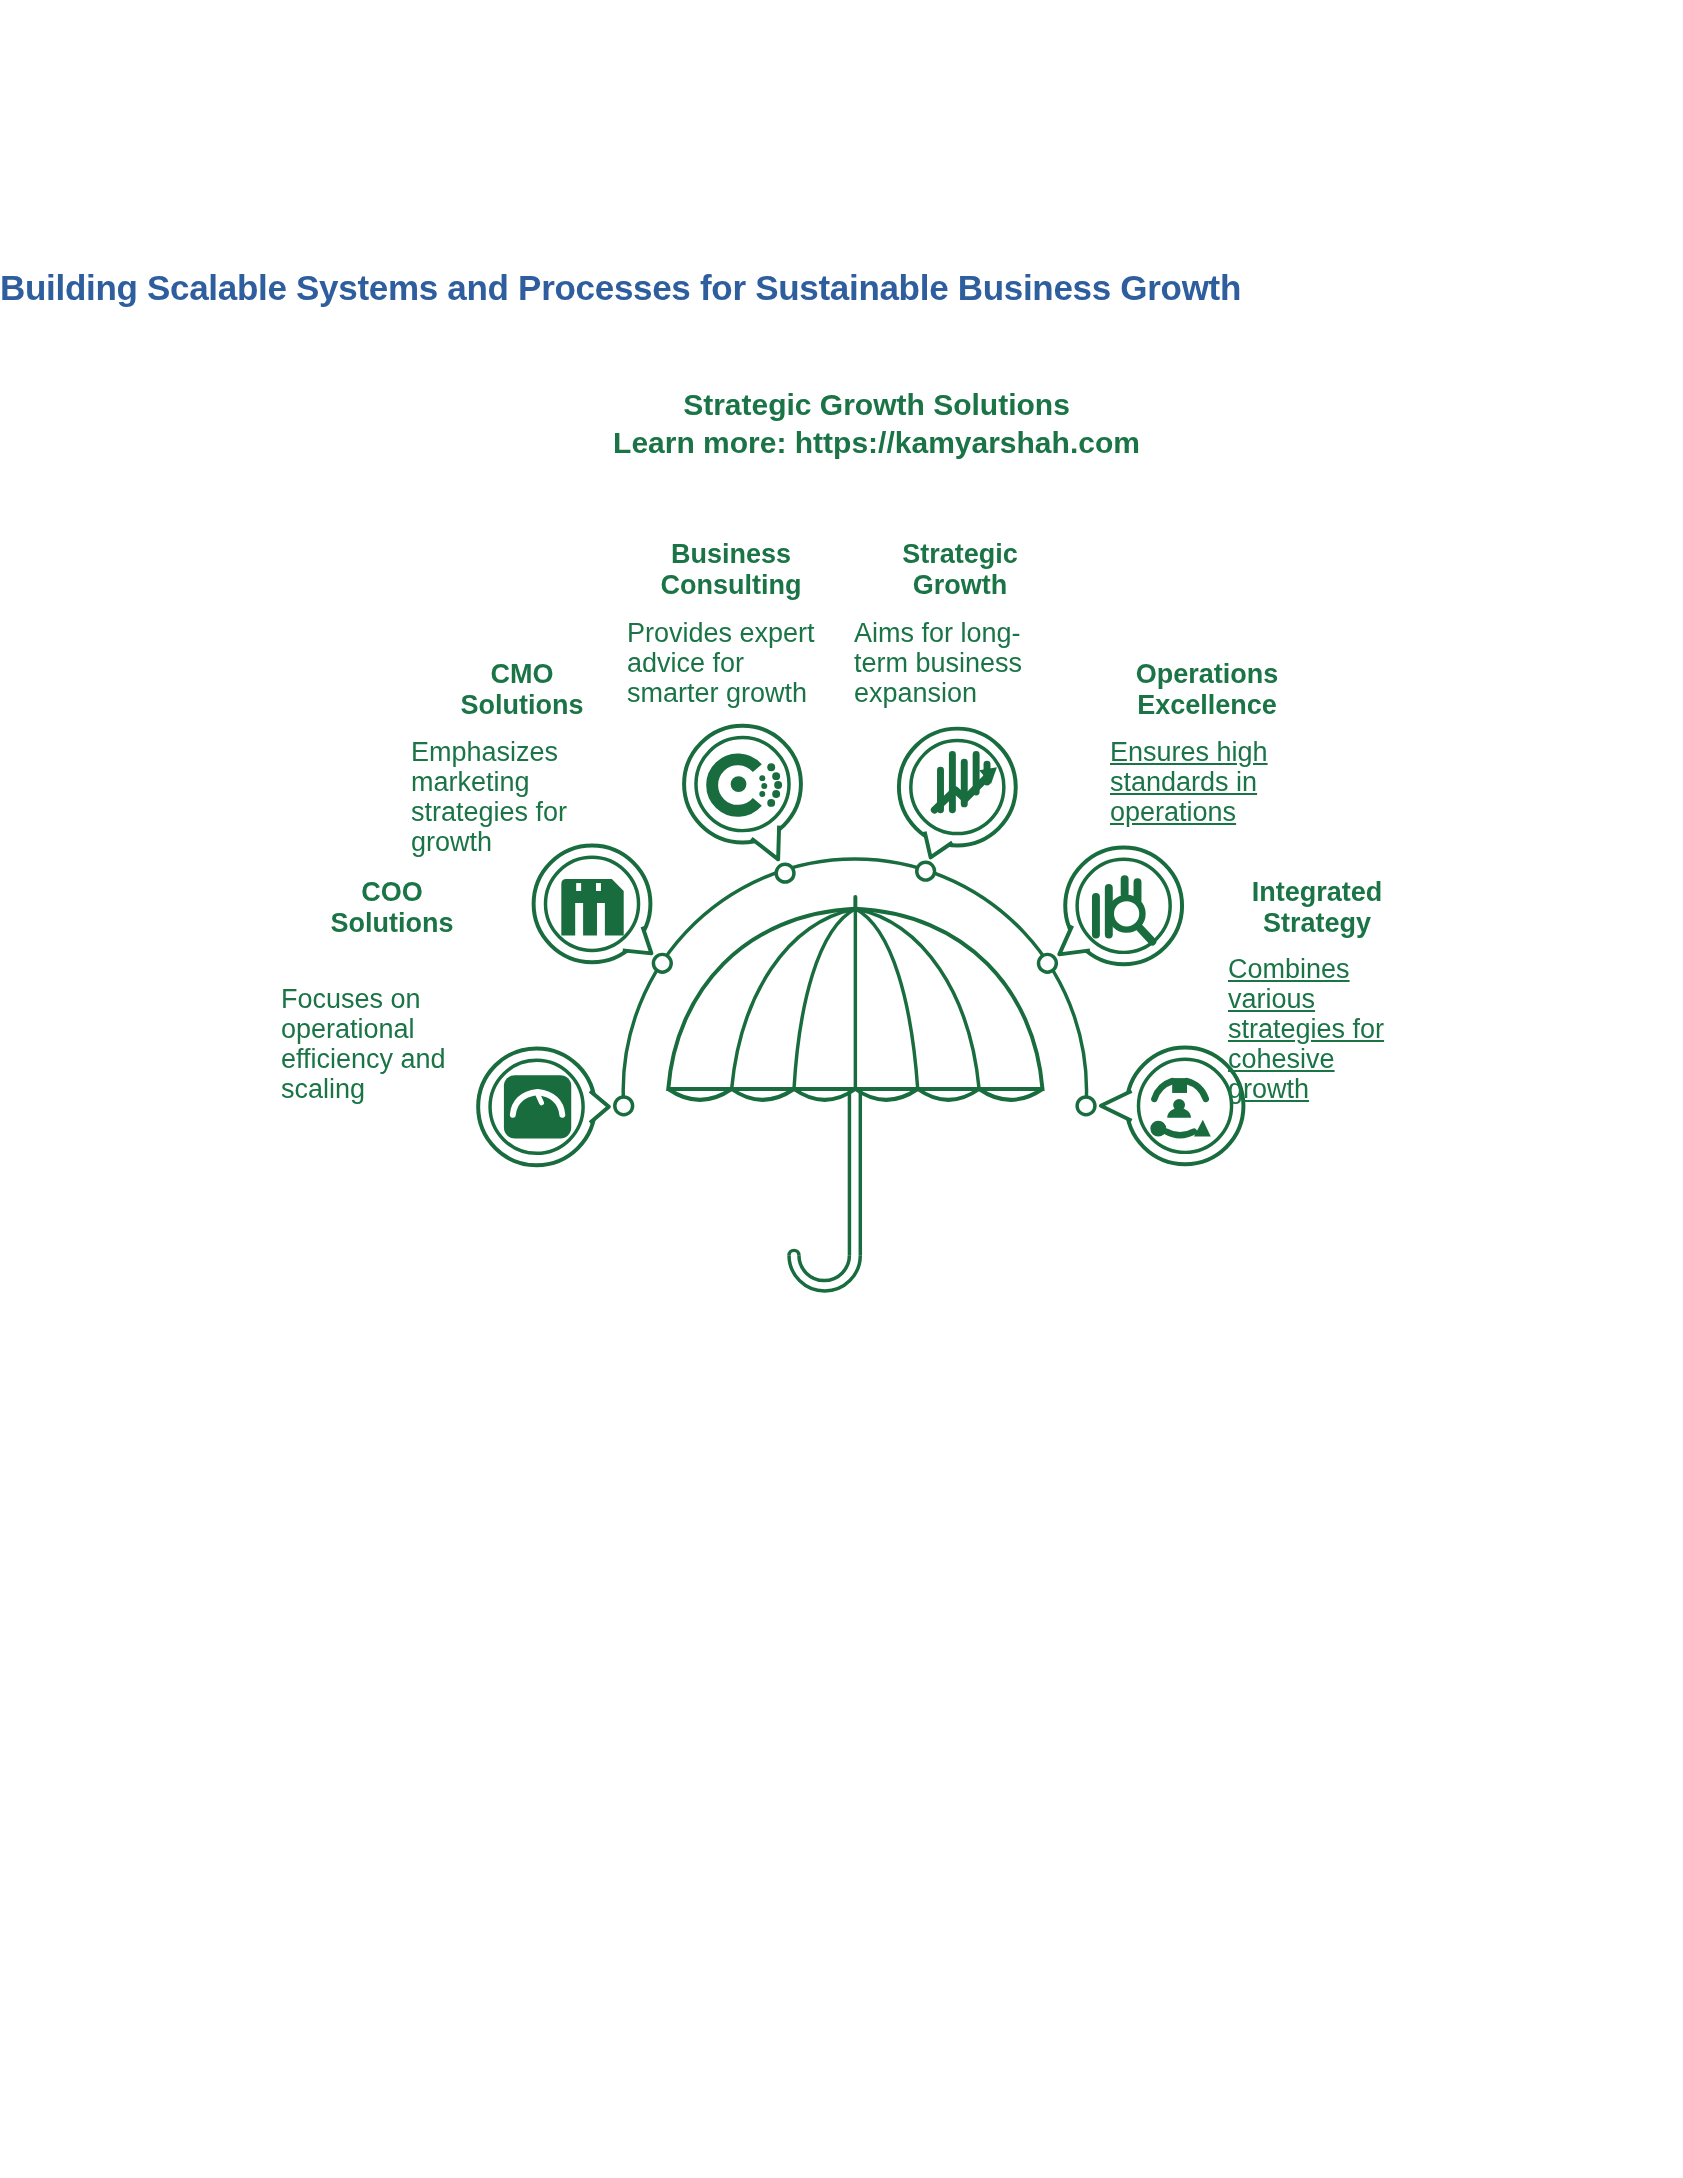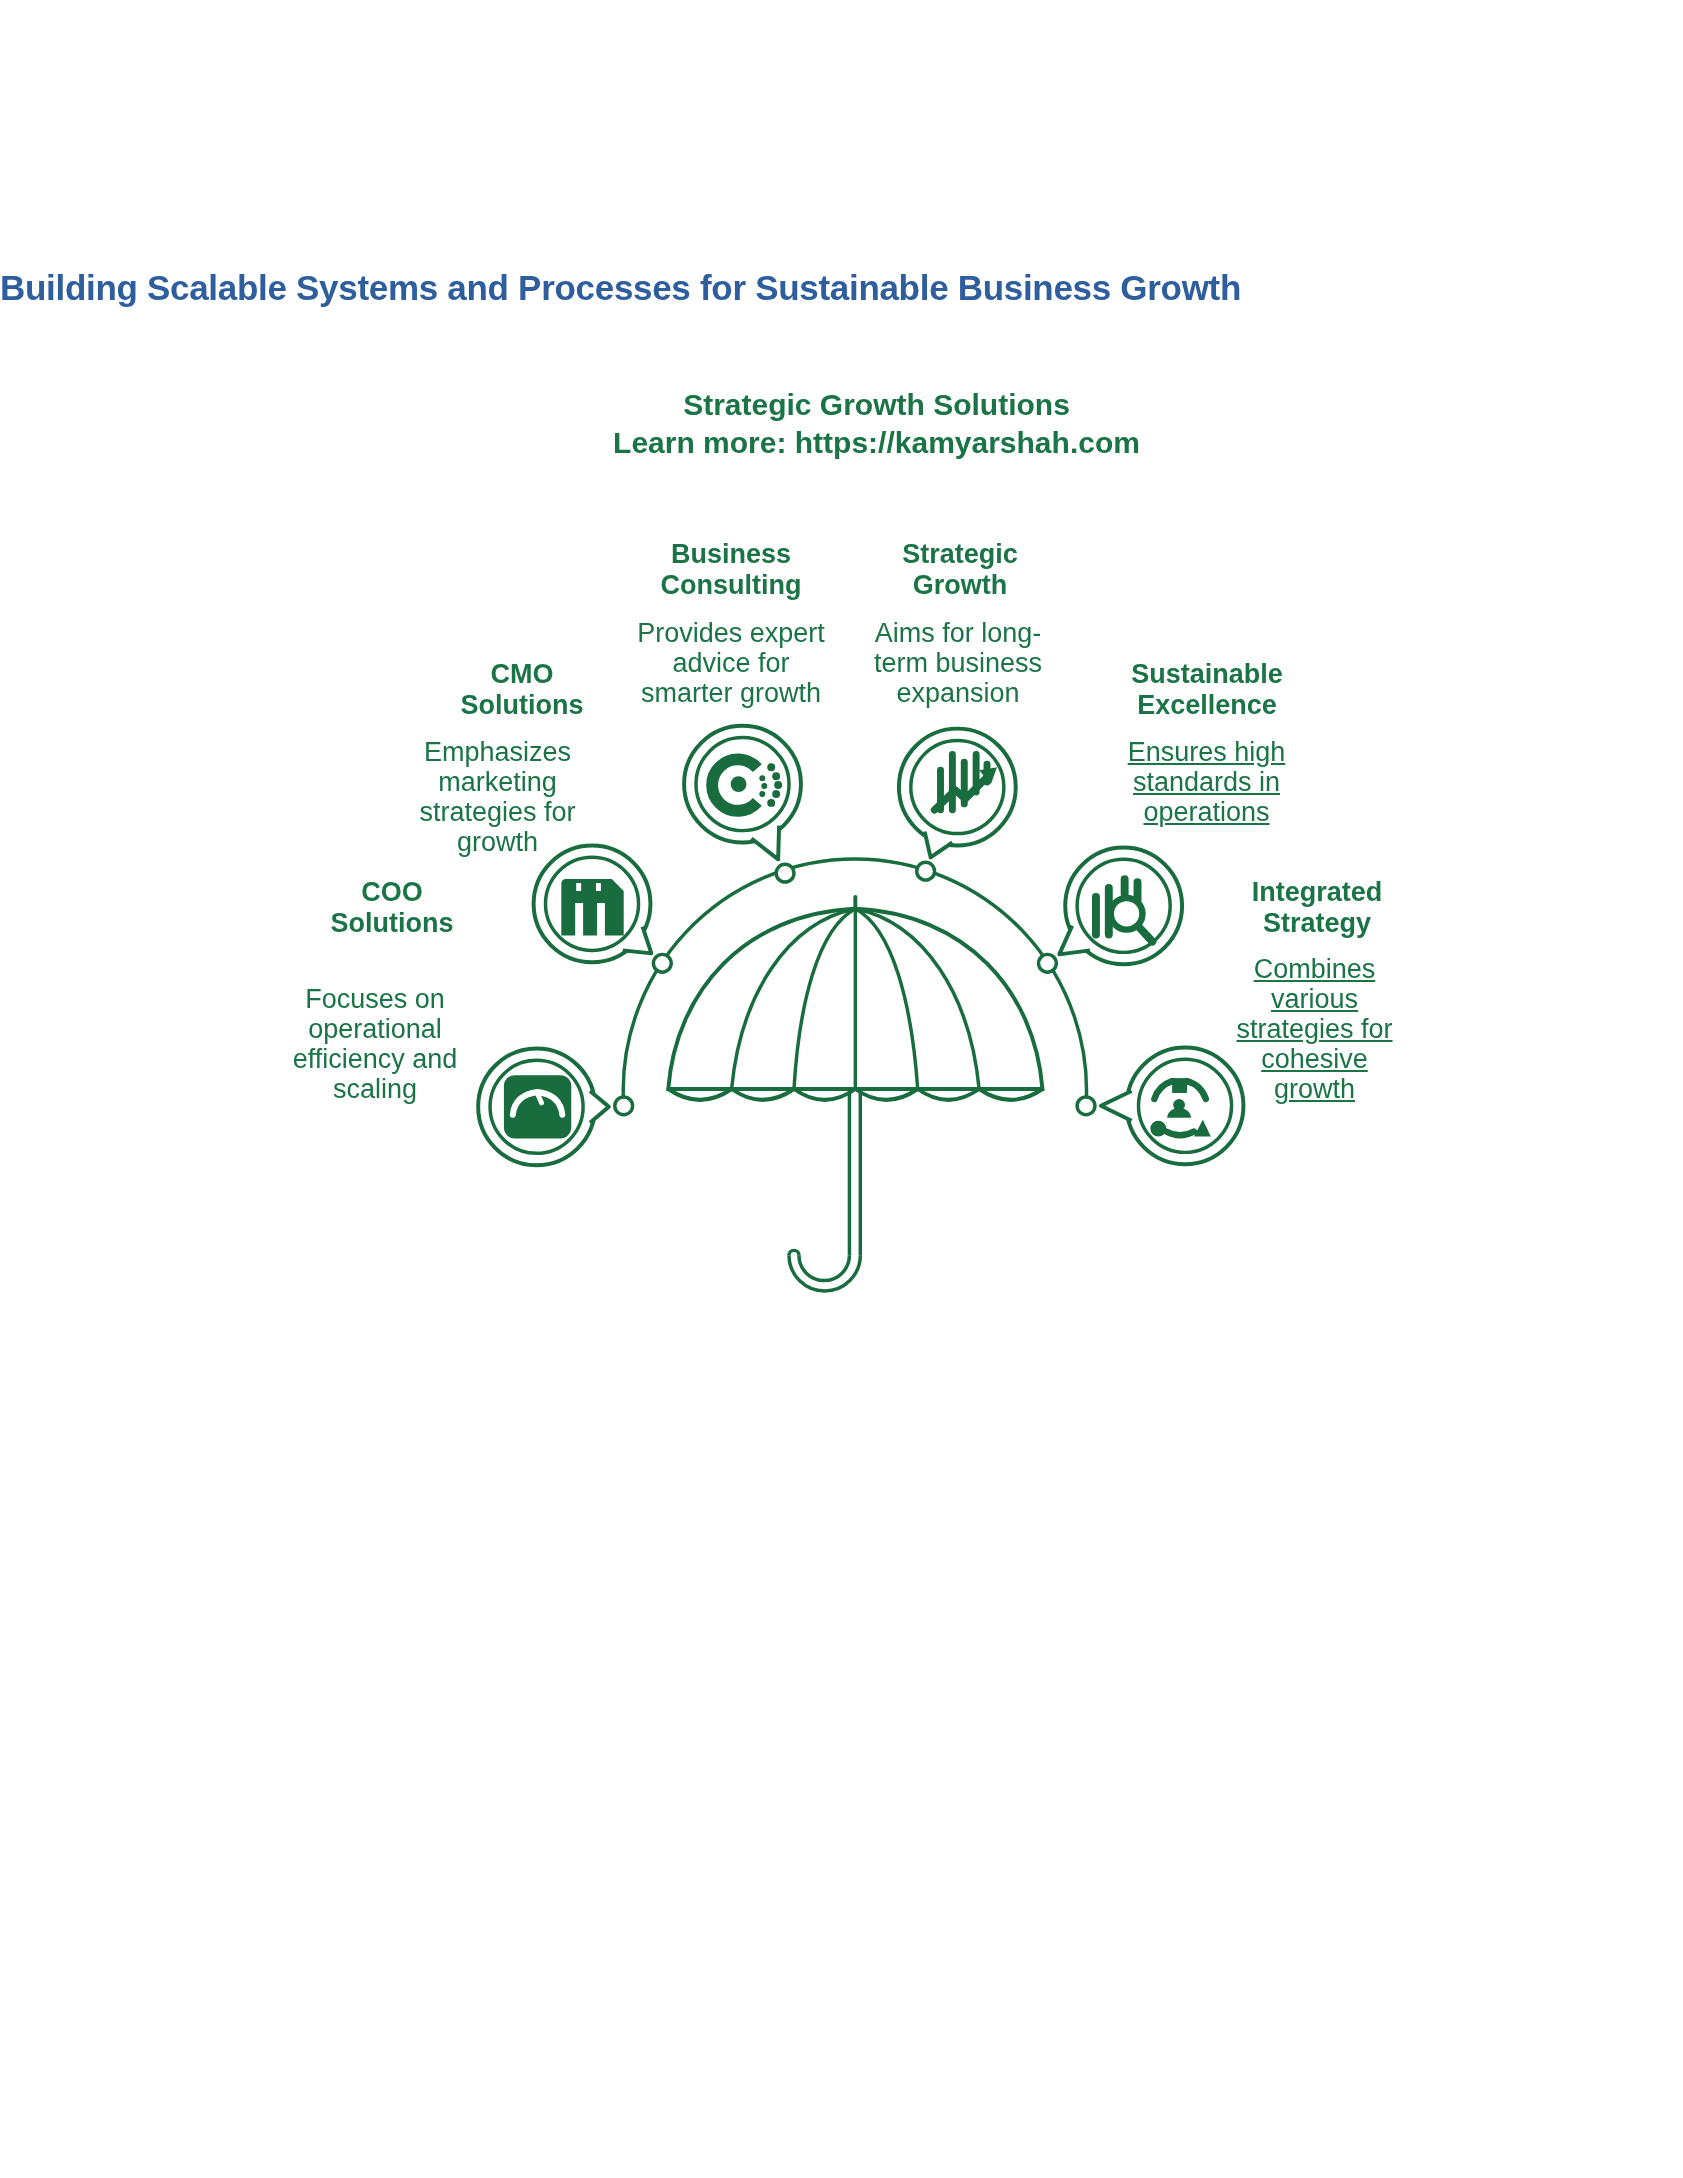--- a/index.html
+++ b/index.html
@@ -4,21 +4,21 @@
 <style>
   html,body{margin:0;padding:0;background:#ffffff;}
   .page{position:relative;width:1683px;height:2178px;background:#ffffff;overflow:hidden;
         font-family:"Liberation Sans",sans-serif;}
   .title{position:absolute;left:0;top:268px;width:1663px;text-align:left;
          font-size:35px;font-weight:bold;color:#2F5E9E;letter-spacing:-0.3px;}
   .sub{position:absolute;left:0;top:386px;width:1673px;text-align:center;
        font-size:30px;font-weight:bold;color:#1A7446;line-height:38px;padding-left:40px;}
   .nt{position:absolute;text-align:center;font-size:27px;font-weight:bold;
       color:#1A7446;line-height:31px;}
-  .nd{position:absolute;text-align:center;font-size:27px;font-weight:normal;
+  .nd{position:absolute;font-size:27px;font-weight:normal;
       color:#1A7446;line-height:30px;}
   svg.art{position:absolute;left:0;top:0;}
 </style>
 </head>
 <body>
 
 <div class="page">
 
   <div class="title">Building Scalable Systems and Processes for Sustainable Business Growth</div>
 
@@ -146,21 +146,21 @@
 
   <div class="nt" style="left:622px;top:539px;width:218px;">Business Consulting</div>
   <div class="nd" style="left:627px;top:618px;width:208px;">Provides expert advice for smarter growth</div>
 
   <div class="nt" style="left:861px;top:539px;width:198px;">Strategic Growth</div>
   <div class="nd" style="left:854px;top:618px;width:208px;">Aims for long-term business expansion</div>
 
   <div class="nt" style="left:443px;top:659px;width:158px;">CMO Solutions</div>
   <div class="nd" style="left:411px;top:737px;width:173px;">Emphasizes marketing strategies for growth</div>
 
-  <div class="nt" style="left:1123px;top:659px;width:168px;">Sustainable Excellence</div>
+  <div class="nt" style="left:1123px;top:659px;width:168px;">Operations Excellence</div>
   <div class="nd" style="left:1110px;top:737px;width:193px;text-decoration:underline;">Ensures high standards in operations</div>
 
   <div class="nt" style="left:313px;top:877px;width:158px;">COO Solutions</div>
   <div class="nd" style="left:281px;top:954px;width:188px;margin-top:30px;">Focuses on operational efficiency and scaling</div>
 
   <div class="nt" style="left:1238px;top:877px;width:158px;">Integrated Strategy</div>
   <div class="nd" style="left:1228px;top:954px;width:173px;text-decoration:underline;">Combines various strategies for cohesive growth</div>
 
 </div>
 

